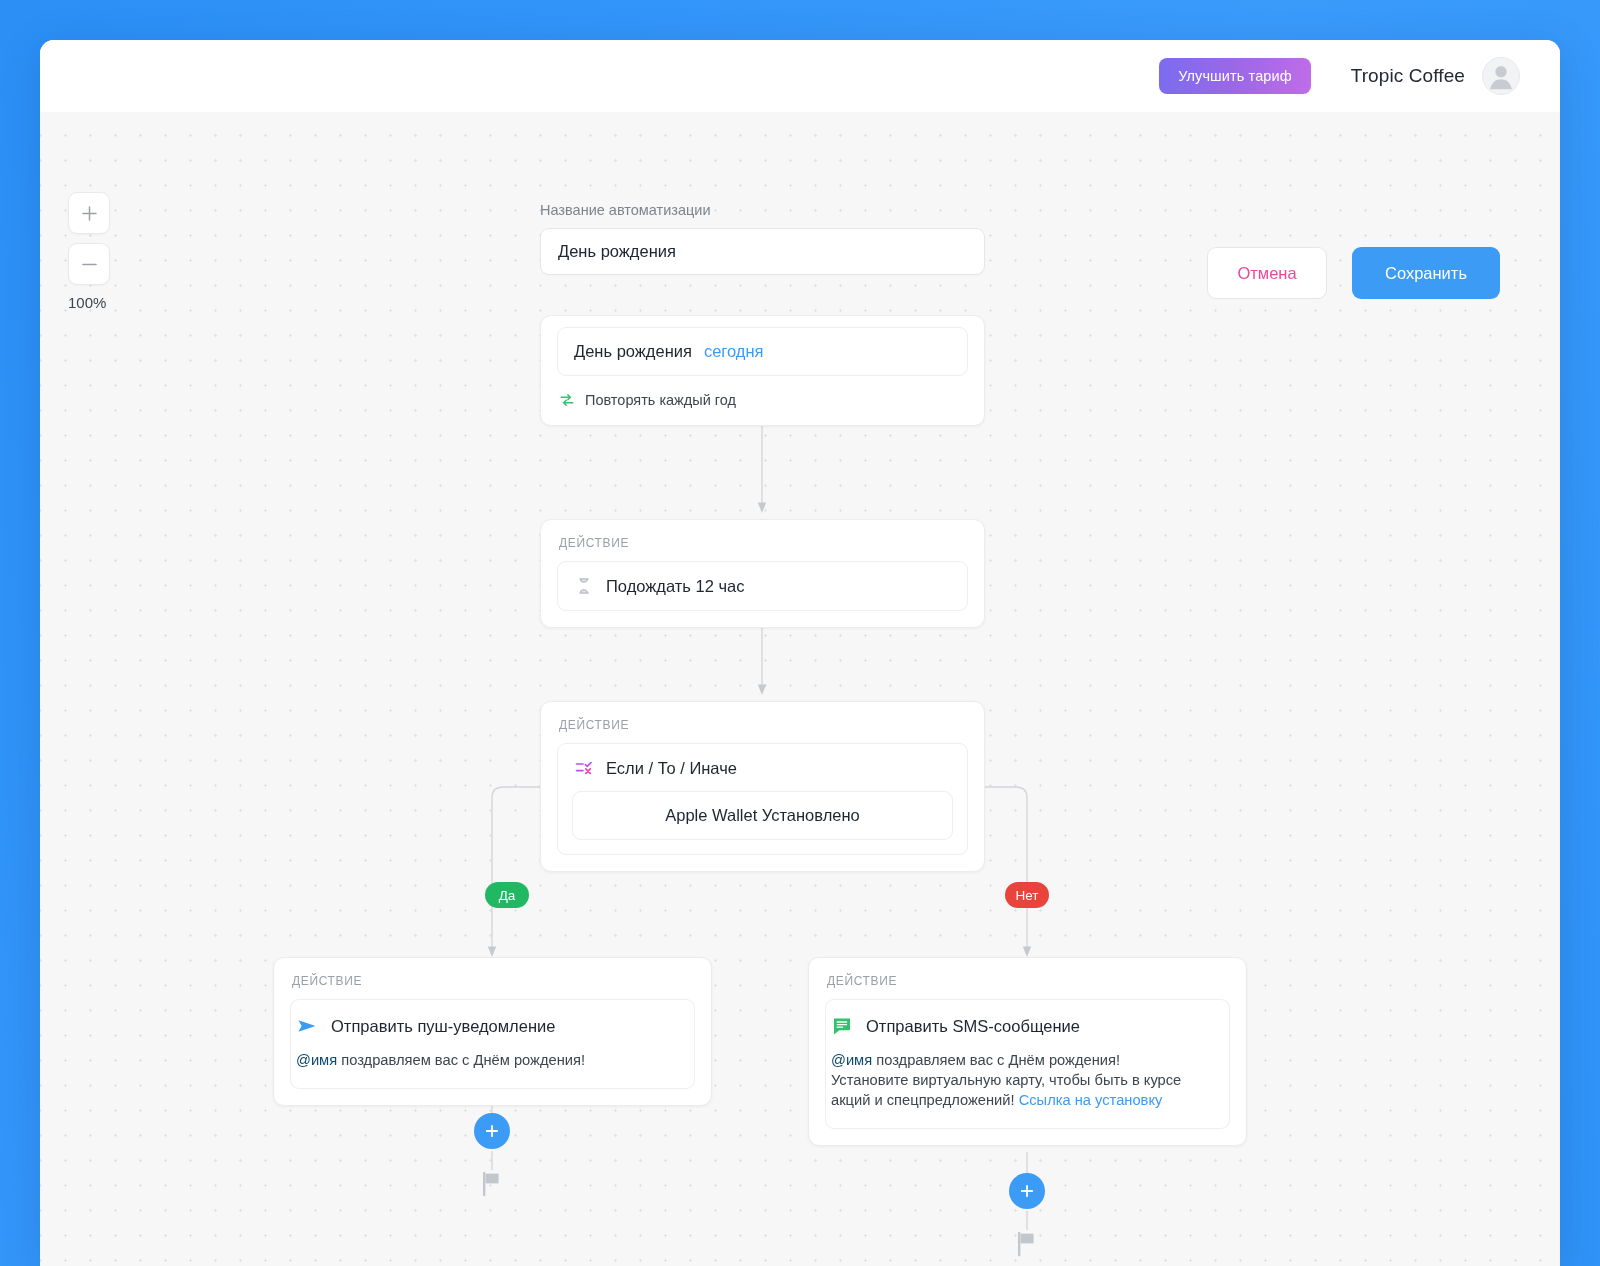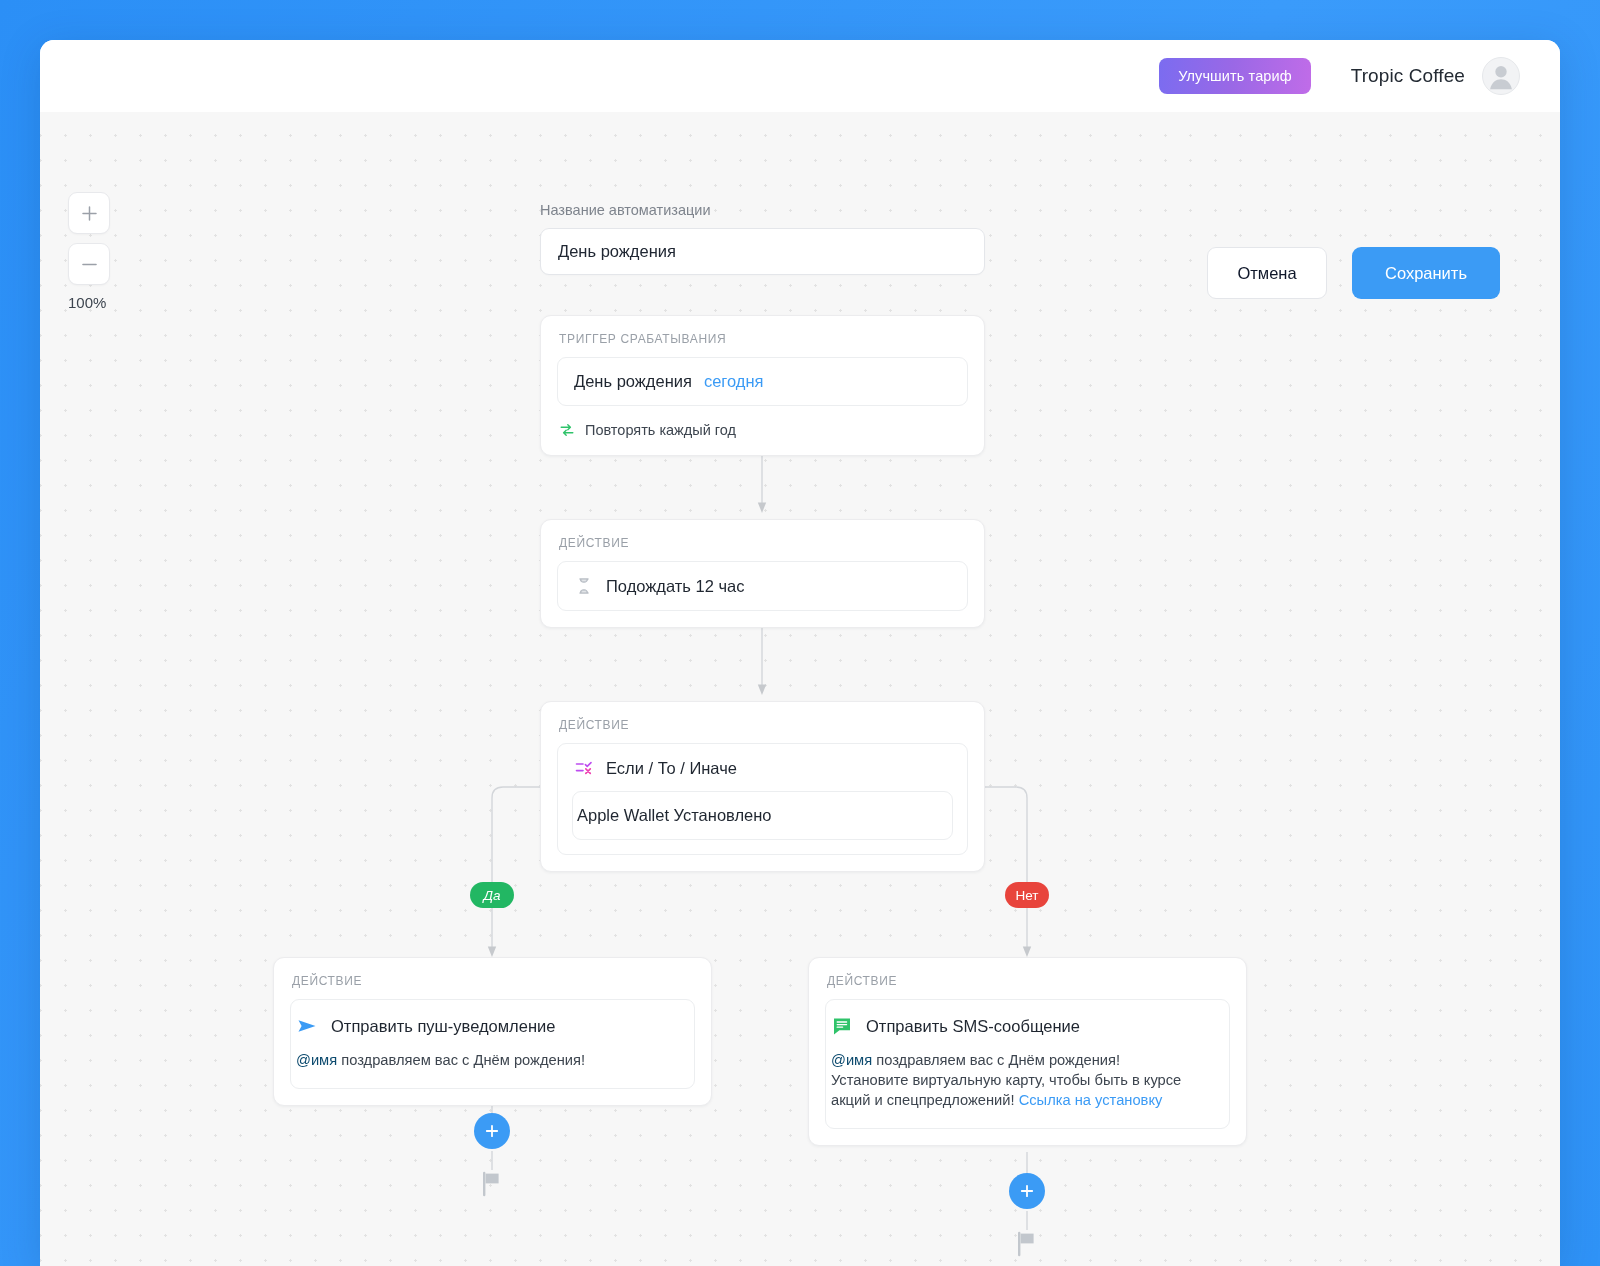--- a/index.html
+++ b/index.html
@@ -149,21 +149,21 @@
     border-radius: 9px;
     font-size: 16.5px;
     font-family: "Liberation Sans", sans-serif;
     cursor: pointer;
     border: 1px solid transparent;
     padding: 0 28px;
   }
   .btn-cancel {
     background: #fff;
     border-color: #e4e6ea;
-    color: #0f172a;
+    color: #ec4899;
     min-width: 120px;
   }
   .btn-save {
     background: #3b9bf5;
     color: #fff;
     min-width: 148px;
   }
 
   
   .node {
@@ -206,20 +206,21 @@
     color: #3d454f;
   }
 
   
   .cond-inner {
     margin: 11px 16px 16px 16px;
     border: 1px solid #eceef0;
     border-radius: 9px;
     background: #fff;
     padding: 0;
+    text-align: center;
   }
   .cond-head {
     display: flex; align-items: center; gap: 12px;
     padding: 14px 16px 13px 16px;
   }
   .cond-sub {
     margin: 0 14px 14px 14px;
     border: 1px solid #eceef0;
     border-radius: 9px;
     padding: 14px 4px;
@@ -348,21 +349,20 @@
         <div class="field-label">Название автоматизации</div>
         <input class="name-input" value="День рождения" style="">
       </div>
 
       <div class="top-actions">
         <button class="btn btn-cancel">Отмена</button>
         <button class="btn btn-save">Сохранить</button>
       </div>
 
       <div class="node" style="left:500px; top:203px; width:445px;">
-        <div class="node-kicker">ТРИГГЕР СРАБАТЫВАНИЯ</div>
         <div class="inner-box">
           <span class="inner-title">День рождения</span>
           <span class="inner-title token-blue">сегодня</span>
         </div>
         <div class="repeat-row">
           <svg width="16" height="16" viewBox="0 0 16 16">
             <path d="M2.2 5.3 H11 M8.8 2.8 L11.4 5.3 L8.8 7.8" fill="none" stroke="#2fc36a" stroke-width="1.4" stroke-linecap="round" stroke-linejoin="round"></path>
             <path d="M13.8 10.7 H5 M7.2 8.2 L4.6 10.7 L7.2 13.2" fill="none" stroke="#2fc36a" stroke-width="1.4" stroke-linecap="round" stroke-linejoin="round"></path>
           </svg>
           <span>Повторять каждый год</span>
@@ -394,21 +394,21 @@
                 <path d="M11.4 6.6 L13.2 8.4 L17 4.6" fill="none" stroke="#bd4cf0" stroke-width="1.6" stroke-linecap="round" stroke-linejoin="round"></path>
                 <path d="M11.8 10.9 L16.3 15.4 M16.3 10.9 L11.8 15.4" stroke="#ef3fb0" stroke-width="1.6" stroke-linecap="round"></path>
               </svg>
             </span>
             <span class="inner-title">Если / То / Иначе</span>
           </div>
           <div class="cond-sub">Apple Wallet Установлено</div>
         </div>
       </div>
 
-      <div class="branch-badge badge-yes" style="left:430px; top:770px;font-style:italic;">Да</div>
+      <div class="branch-badge badge-yes" style="left:445px; top:770px;">Да</div>
       <div class="branch-badge badge-no" style="left:965px; top:770px;">Нет</div>
 
       <div class="node" style="left:233px; top:845px; width:439px;">
         <div class="node-kicker">ДЕЙСТВИЕ</div>
         <div class="msg-inner">
           <div class="msg-head">
             <span class="row-icon">
               <svg width="22" height="22" viewBox="0 0 22 22">
                 <path d="M2.5 5.2 L19.5 11 L2.5 16.8 L5.6 11 Z" fill="#3b9bf5"></path>
               </svg>

